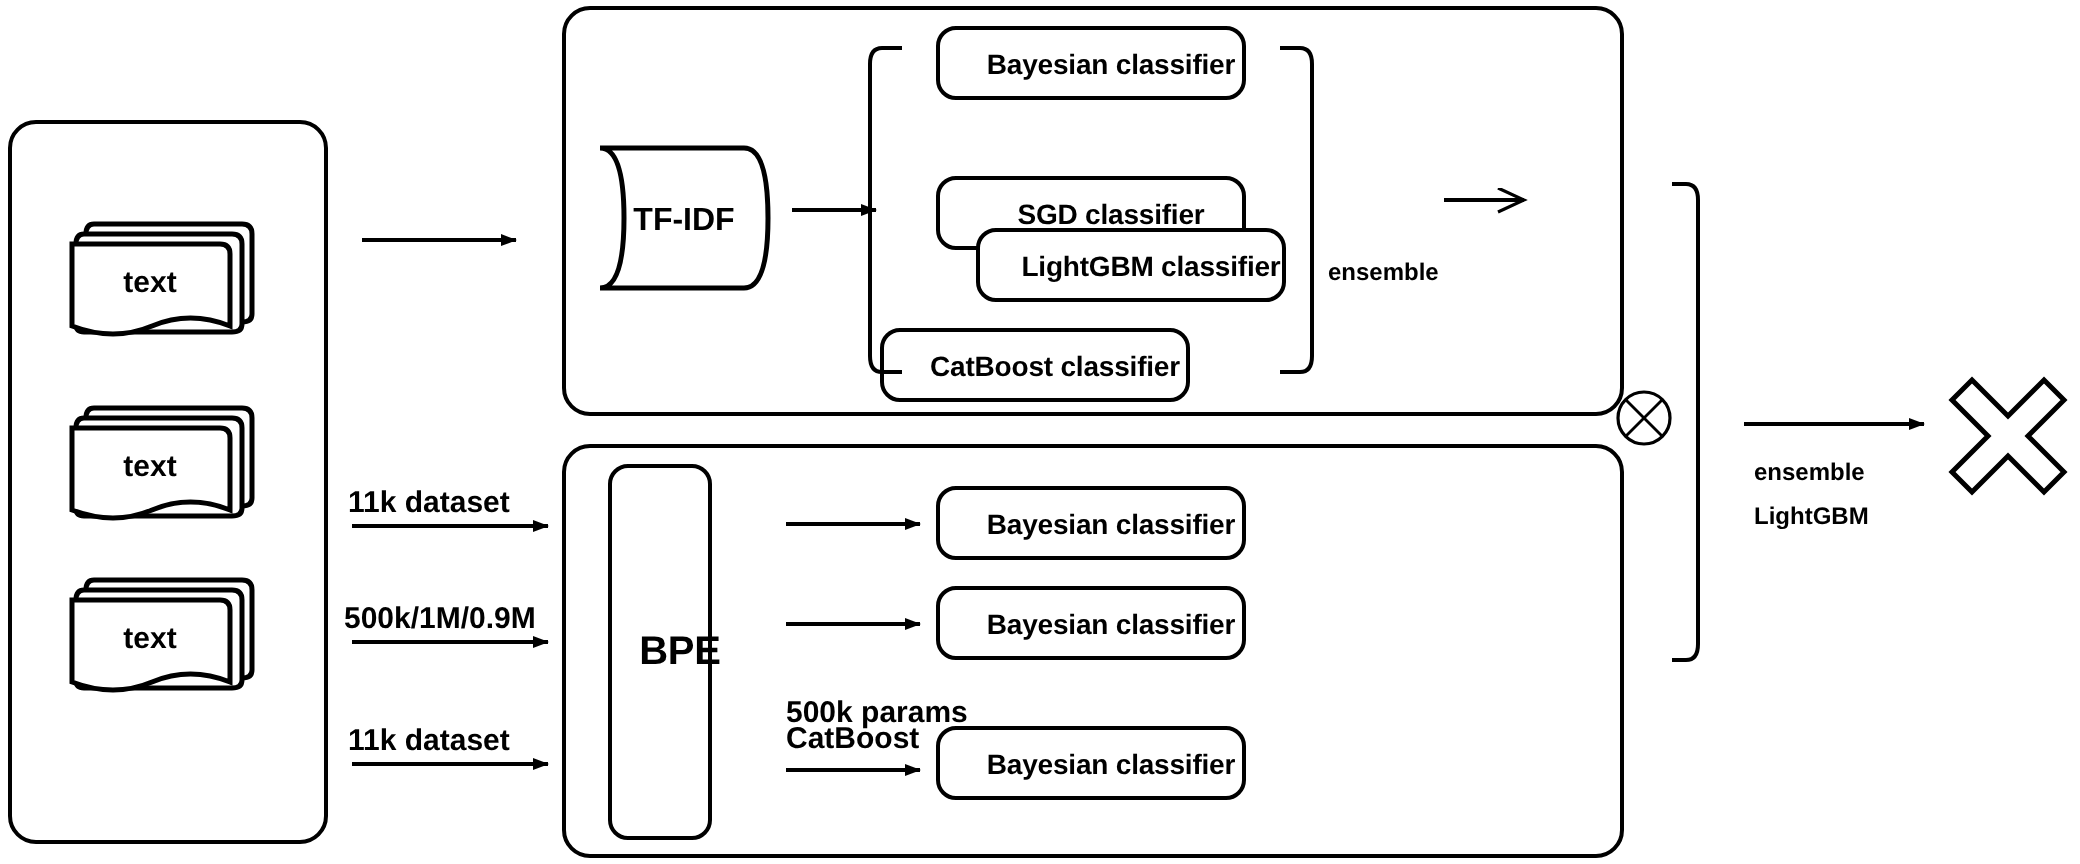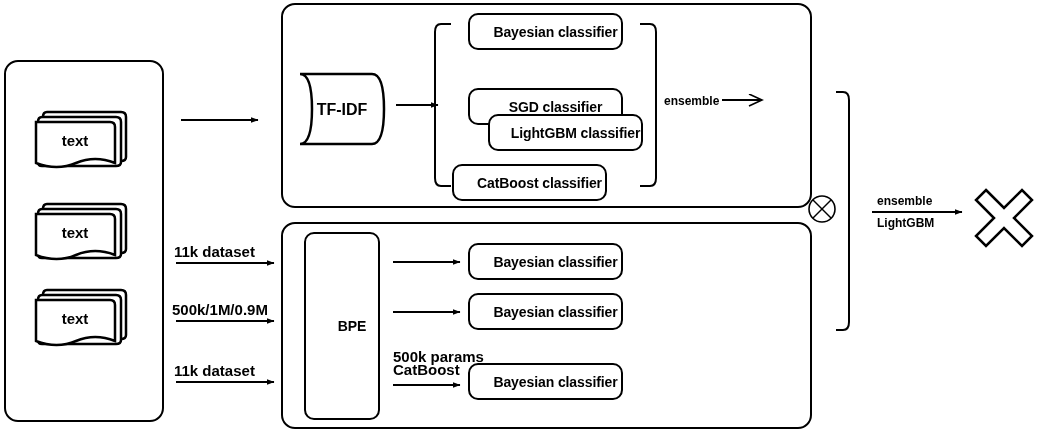--- a/index.html
+++ b/index.html
@@ -51,20 +51,21 @@
     font-size: 15px;
     color: #000;
     white-space: nowrap;
     line-height: 13px;
   }
   .big-label {
     font-weight: bold;
     font-size: 12px;
     color: #000;
     white-space: nowrap;
+    margin-top: 35px;
   }
 
   
   svg.overlay {
     position: absolute;
     left: 0;
     top: 0;
     width: 1040px;
     height: 432px;
     pointer-events: none;
@@ -92,25 +93,25 @@
 
   <div class="box abs" style="left:468px; top:13px; width:155px; height:37px;">
     <span>Bayesian classifier</span>
   </div>
   <div class="box abs" style="left:468px; top:64px; width:155px; height:37px;margin-top:24px;">
     <span>SGD classifier</span>
   </div>
   <div class="box abs" style="left:488px; top:114px; width:155px; height:37px;">
     <span>LightGBM classifier</span>
   </div>
-  <div class="box abs" style="left:452px; top:164px; width:155px; height:37px;">
+  <div class="box abs" style="left:440px; top:164px; width:155px; height:37px;">
     <span>CatBoost classifier</span>
   </div>
 
-  <div class="box abs" style="left:304px; top:232px; width:76px; height:188px; font-size:14px;">
+  <div class="box abs" style="left:304px; top:232px; width:52px; height:188px; font-size:20px;">
     <span>BPE</span>
   </div>
 
   <div class="box abs" style="left:468px; top:243px; width:155px; height:37px;">
     <span>Bayesian classifier</span>
   </div>
   <div class="box abs" style="left:468px; top:293px; width:155px; height:37px;">
     <span>Bayesian classifier</span>
   </div>
   <div class="box abs" style="left:468px; top:363px; width:155px; height:37px;">

